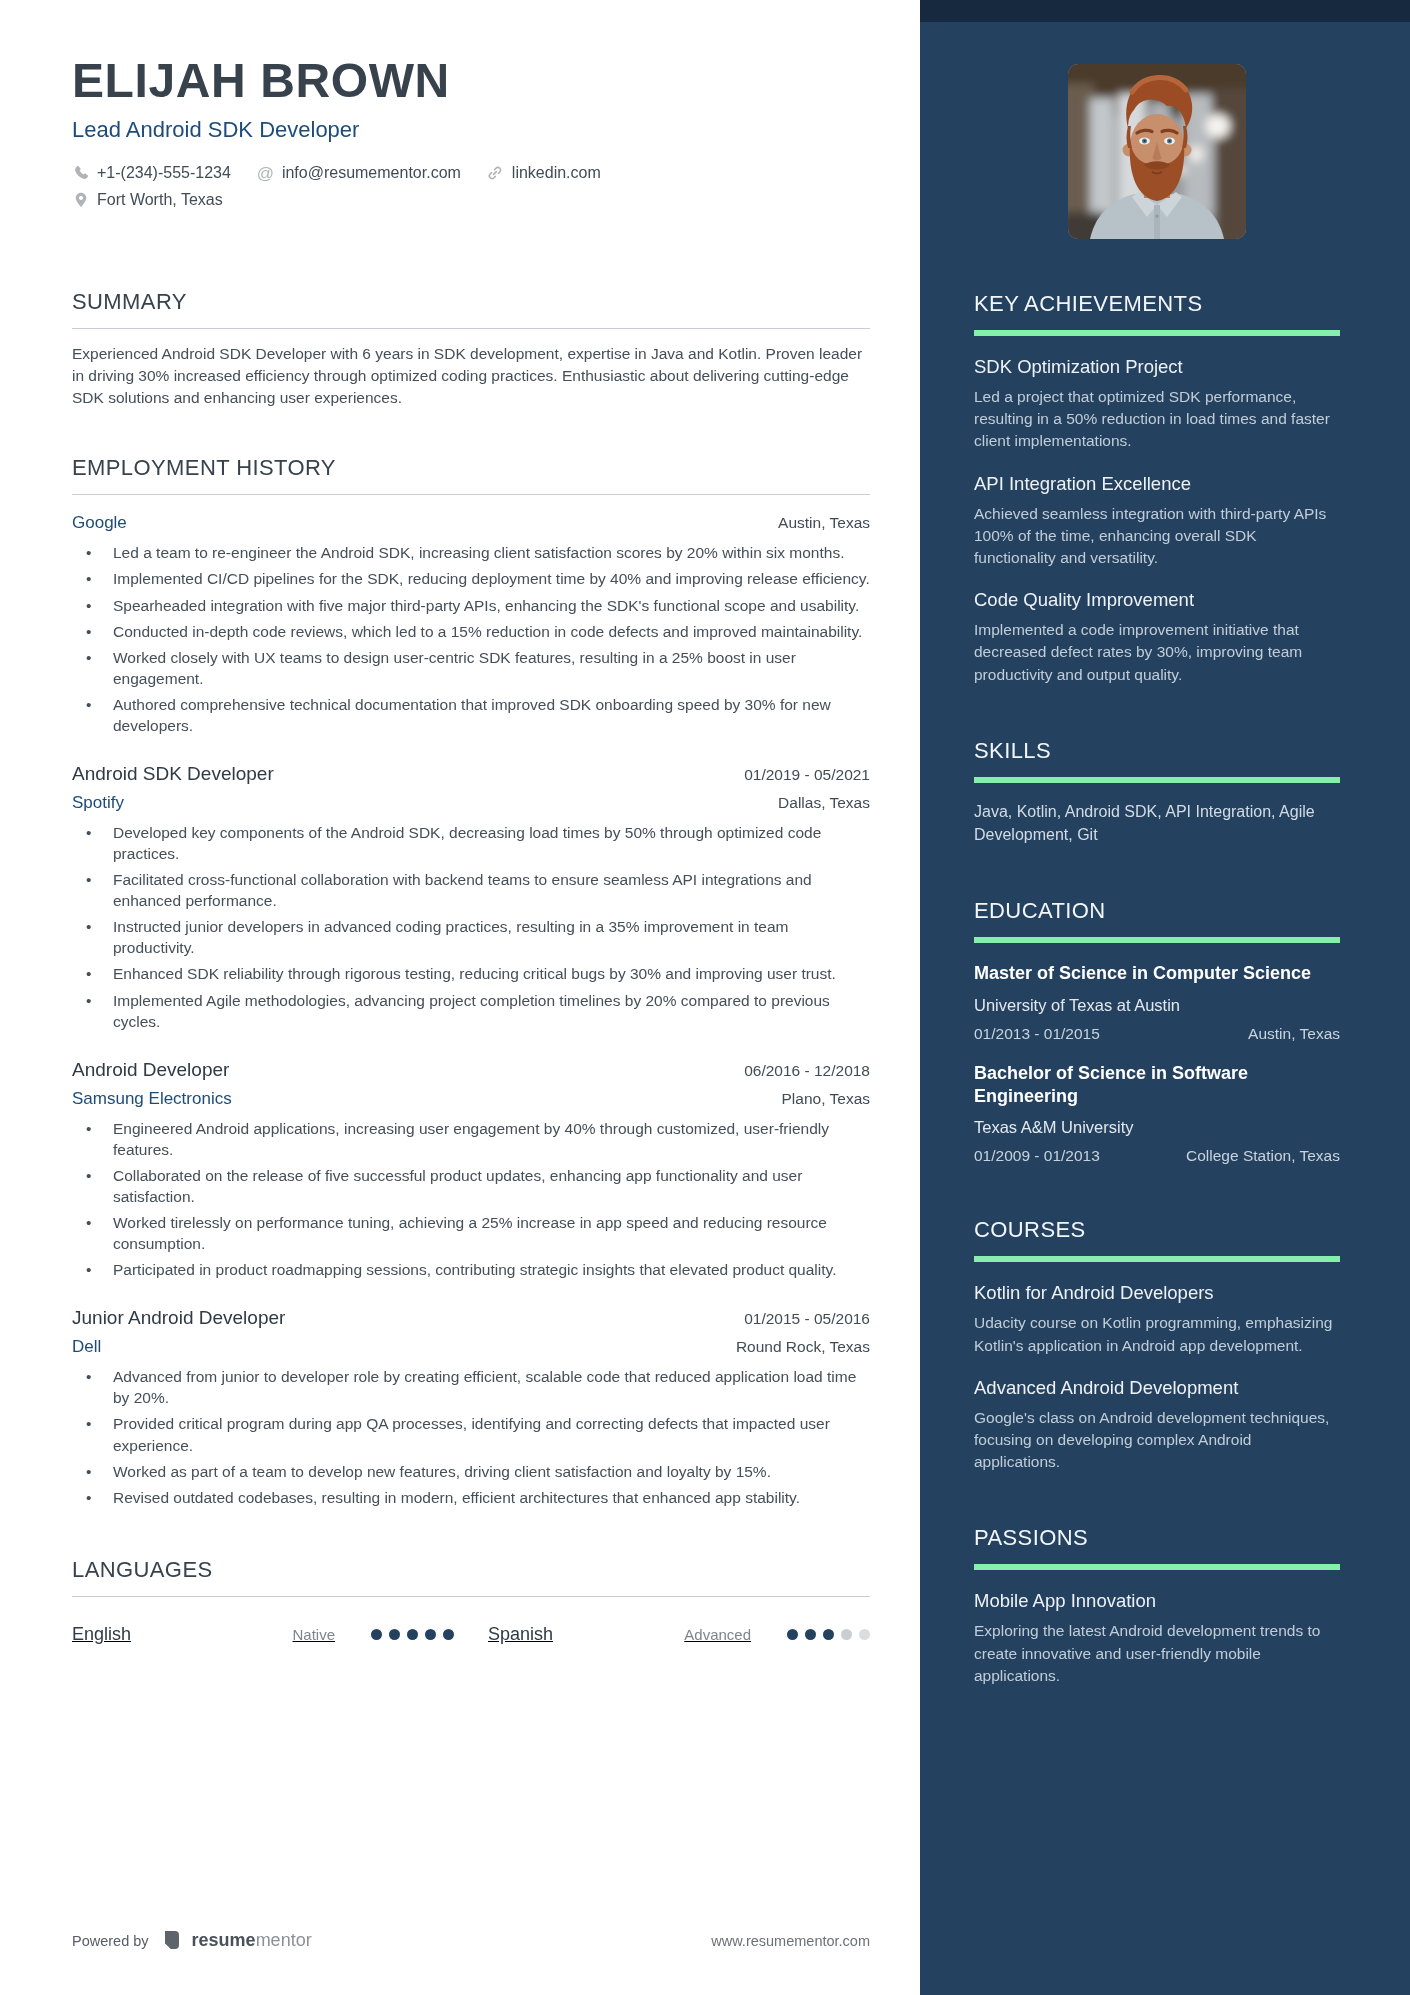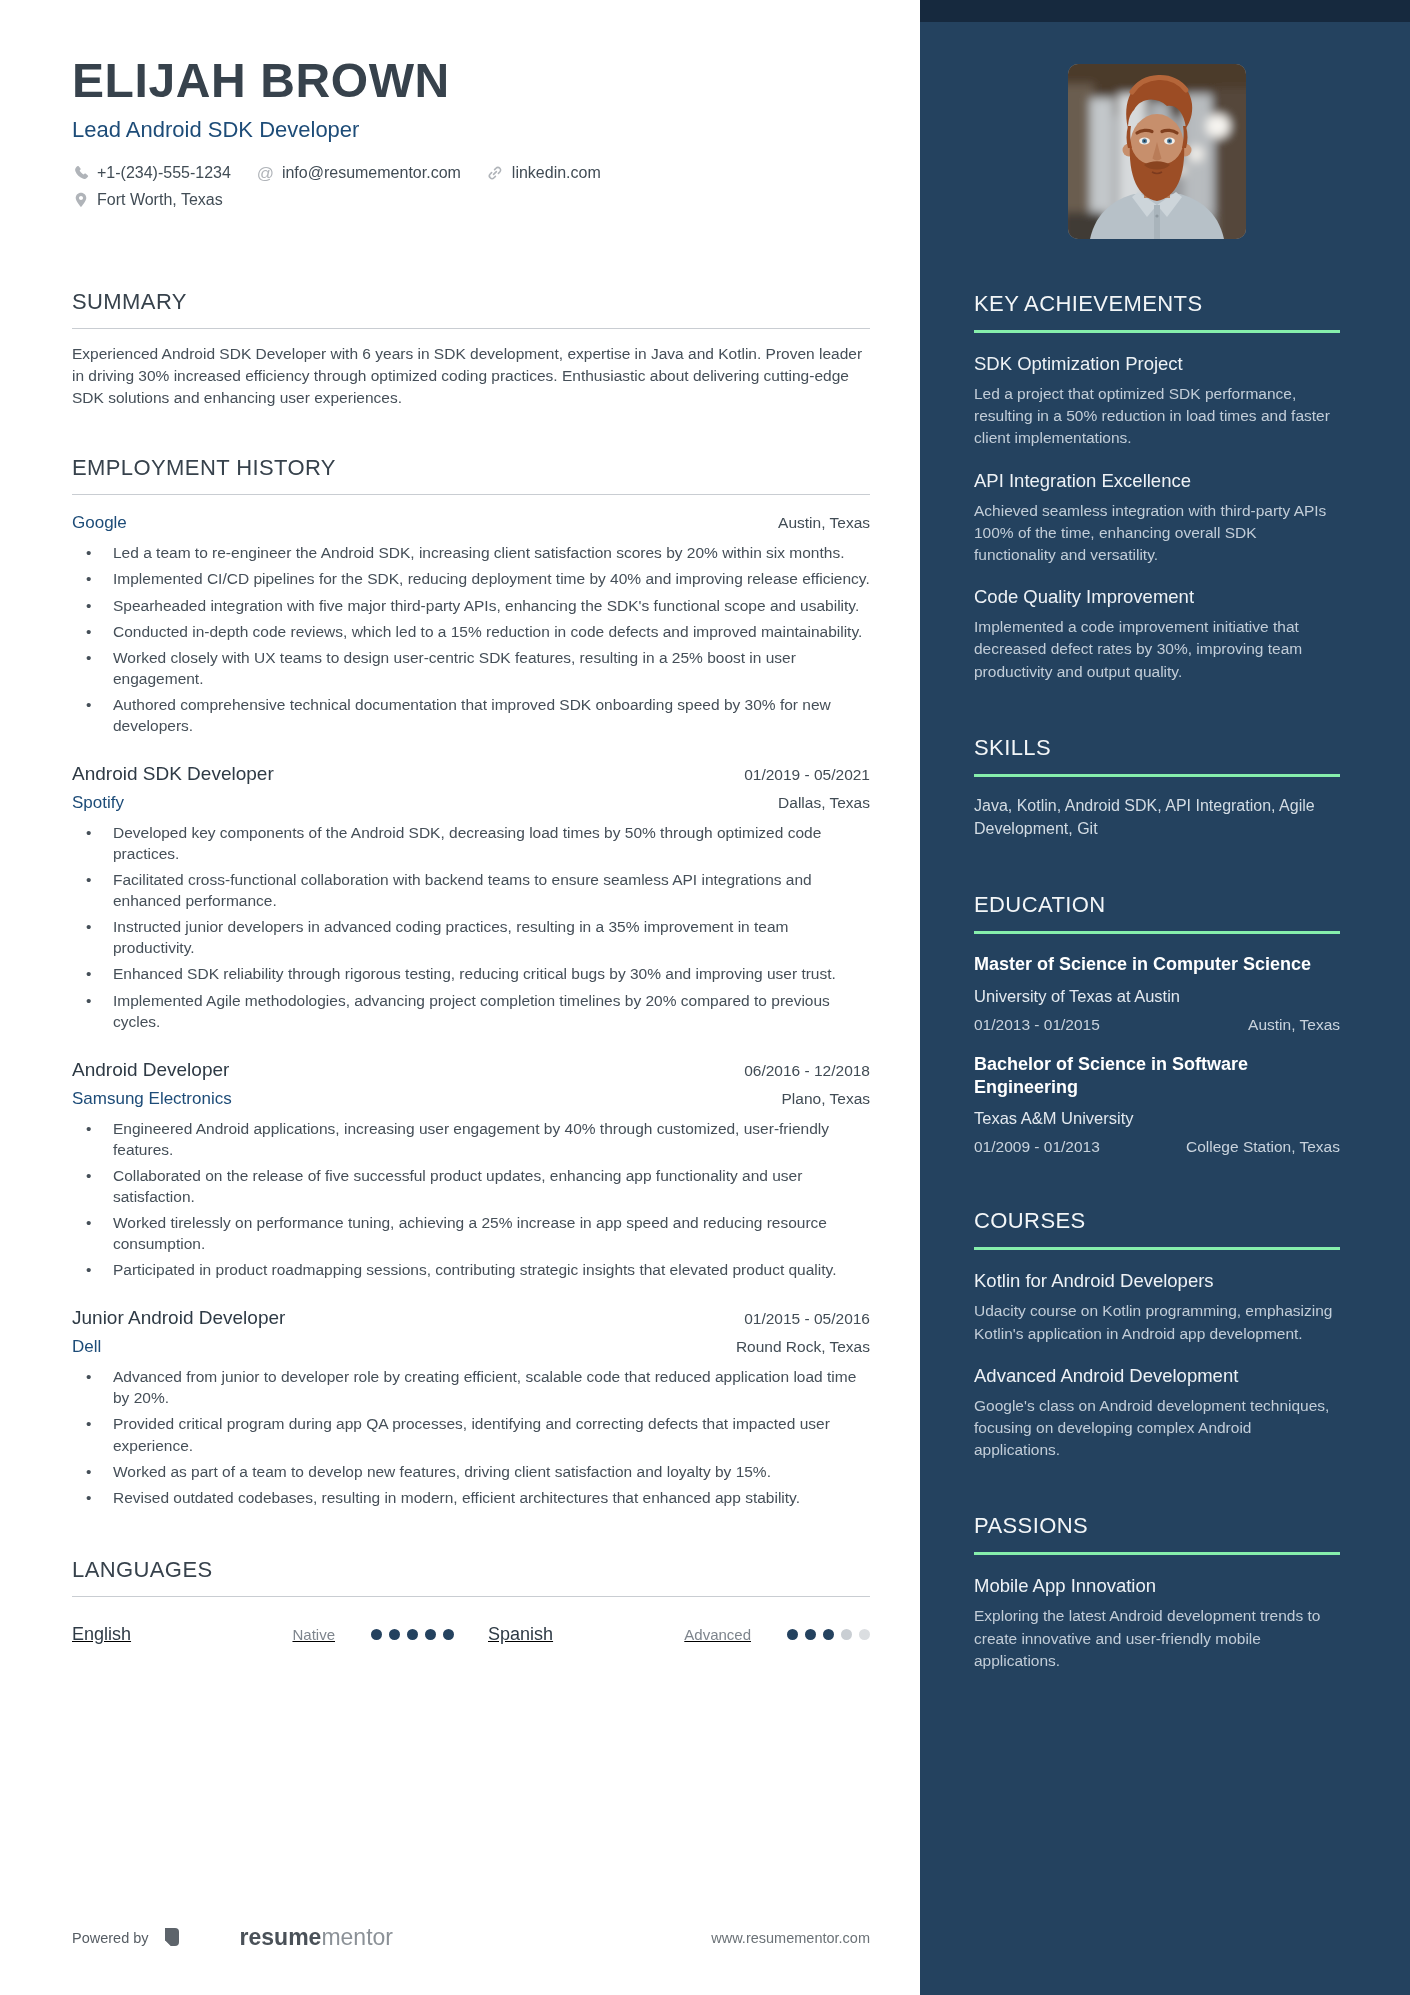--- a/index.html
+++ b/index.html
@@ -57,38 +57,38 @@
   .lang-level { font-size:15px; color:#7e858d; }
   .dots { display:flex; gap:7px; }
   .dot { width:11px; height:11px; border-radius:50%; background:#c9ced3; }
   .dot.filled { background:#24425f; }
   .dot:nth-child(5):not(.filled) { background:#dbdee1; }
   .footer {
     margin-top:auto; display:flex; justify-content:space-between; align-items:center;
     font-size:14.5px; color:#565d64;
   }
   .powered { display:flex; align-items:center; gap:11px; }
-  .brand { font-size:23px; color:#8b9197; display:flex; align-items:flex-end;margin-left:48px; }
+  .brand { font-size:18px; color:#8b9197; display:flex; align-items:flex-end; }
   .brand b { color:#4a5158; font-weight:700; }
   .site { color:#6b7277; }
   
   .sidebar {
     width:490px; min-width:490px; background:#24425f; position:relative;
     padding:0 70px 40px 54px; color:#ffffff;
   }
   .top-strip { position:absolute; top:0; left:0; right:0; height:22px; background:#16293e; }
   .photo {
     width:178px; height:175px; margin:42px auto 0 auto; border-radius:10px;
     overflow:hidden; position:relative; top:22px;
   }
   .side-sec { margin-top:52px; }
   .photo-wrap { height:197px; }
   .side-h {
     font-size:22px; font-weight:400; color:#f3f6f8; letter-spacing:0.4px;
-    margin:0 0 6px 0; padding-bottom:13px; border-bottom:3px solid #86efac;
+    margin:0 0 6px 0; padding-bottom:13px; border-bottom:6px solid #86efac;
   }
   .side-item { margin-top:19px; }
   .side-item-title { font-size:18.5px; font-weight:400; color:#eef2f6; margin:0 0 8px 0; line-height:1.25; }
   .side-item-text { margin:0; font-size:15.5px; line-height:1.43; color:#c2cdd8; }
   .skills-text { margin:17px 0 0 0; font-size:16px; line-height:1.45; color:#d3dce4; }
   .edu-item { margin-top:19px; }
   .edu-degree { font-size:18px; font-weight:700; color:#ffffff; line-height:1.3; margin:0 0 10px 0; }
   .edu-school { font-size:16.5px; color:#e3e9ef; margin:0 0 10px 0; }
   .edu-meta { display:flex; justify-content:space-between; font-size:15.5px; color:#c9d3dd; }
 </style>

